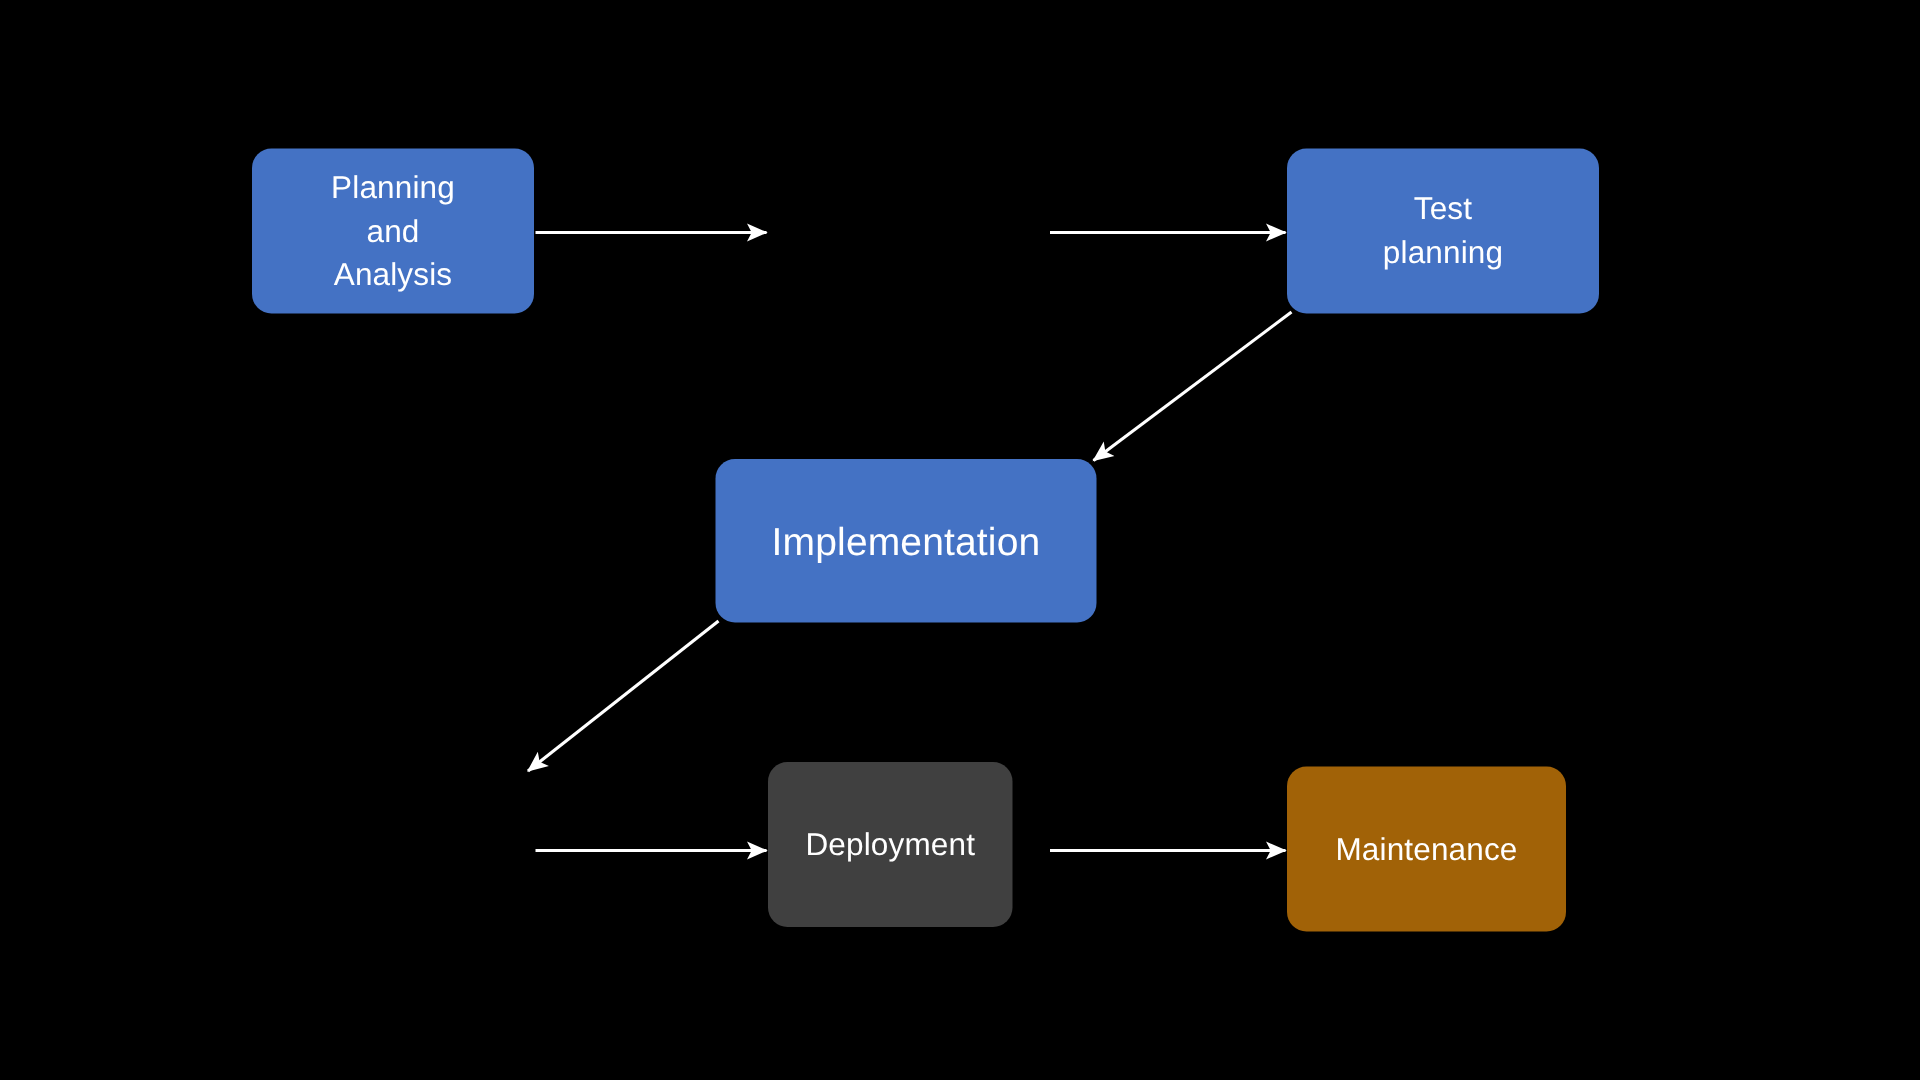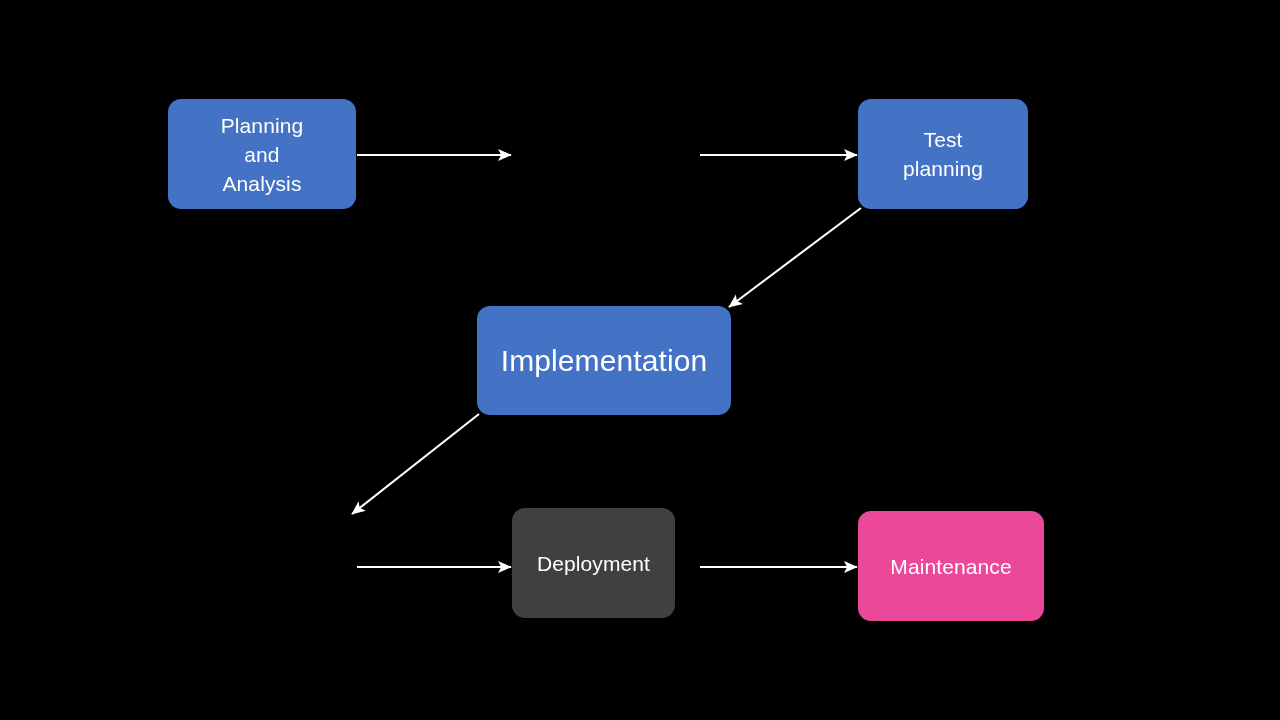--- a/index.html
+++ b/index.html
@@ -27,21 +27,21 @@
     text-align: center;
     color: #FFFFFF;
     line-height: 29px;
     font-size: 21px;
     font-weight: 400;
     letter-spacing: 0.1px;
     white-space: pre-line;
     user-select: none;
   }
   .node.wide {
-    font-size: 30px;
+    font-size: 26px;
     line-height: 30px;
   }
   #edges {
     position: absolute;
     left: 0;
     top: 0;
     width: 1280px;
     height: 720px;
     pointer-events: none;
   }
@@ -63,19 +63,19 @@
         <line x1="861" y1="208" x2="729" y2="307" marker-end="url(#arrowhead)"></line>
         <line x1="479" y1="414" x2="352" y2="514" marker-end="url(#arrowhead)"></line>
         <line x1="357" y1="567" x2="511" y2="567" marker-end="url(#arrowhead)"></line>
         <line x1="700" y1="567" x2="857" y2="567" marker-end="url(#arrowhead)"></line>
       </g>
   </svg>
 
   <div class="node" style="left: 168px; top: 99px; width: 188px; height: 110px; background: rgb(68, 114, 196); color: rgb(255, 255, 255);">Planning
 and
 Analysis</div>
-  <div class="node" style="left: 858px; top: 99px; width: 170px; height: 110px; background: rgb(68, 114, 196); color: rgb(255, 255, 255);">Test
+  <div class="node" style="left: 858px; top: 99px; width: 208px; height: 110px; background: rgb(68, 114, 196); color: rgb(255, 255, 255);">Test
 planning</div>
   <div class="node wide" style="left: 477px; top: 306px; width: 254px; height: 109px; background: rgb(68, 114, 196); color: rgb(255, 255, 255);">Implementation</div>
   <div class="node" style="left: 512px; top: 508px; width: 163px; height: 110px; background: #404040; color: rgb(255, 255, 255);">Deployment</div>
-  <div class="node" style="left: 858px; top: 511px; width: 186px; height: 110px; background: #ec4899; color: rgb(255, 255, 255);">Maintenance</div>
+  <div class="node" style="left: 858px; top: 511px; width: 186px; height: 110px; background: #a16207; color: rgb(255, 255, 255);">Maintenance</div>
 
 </div>
 
 </body></html>

